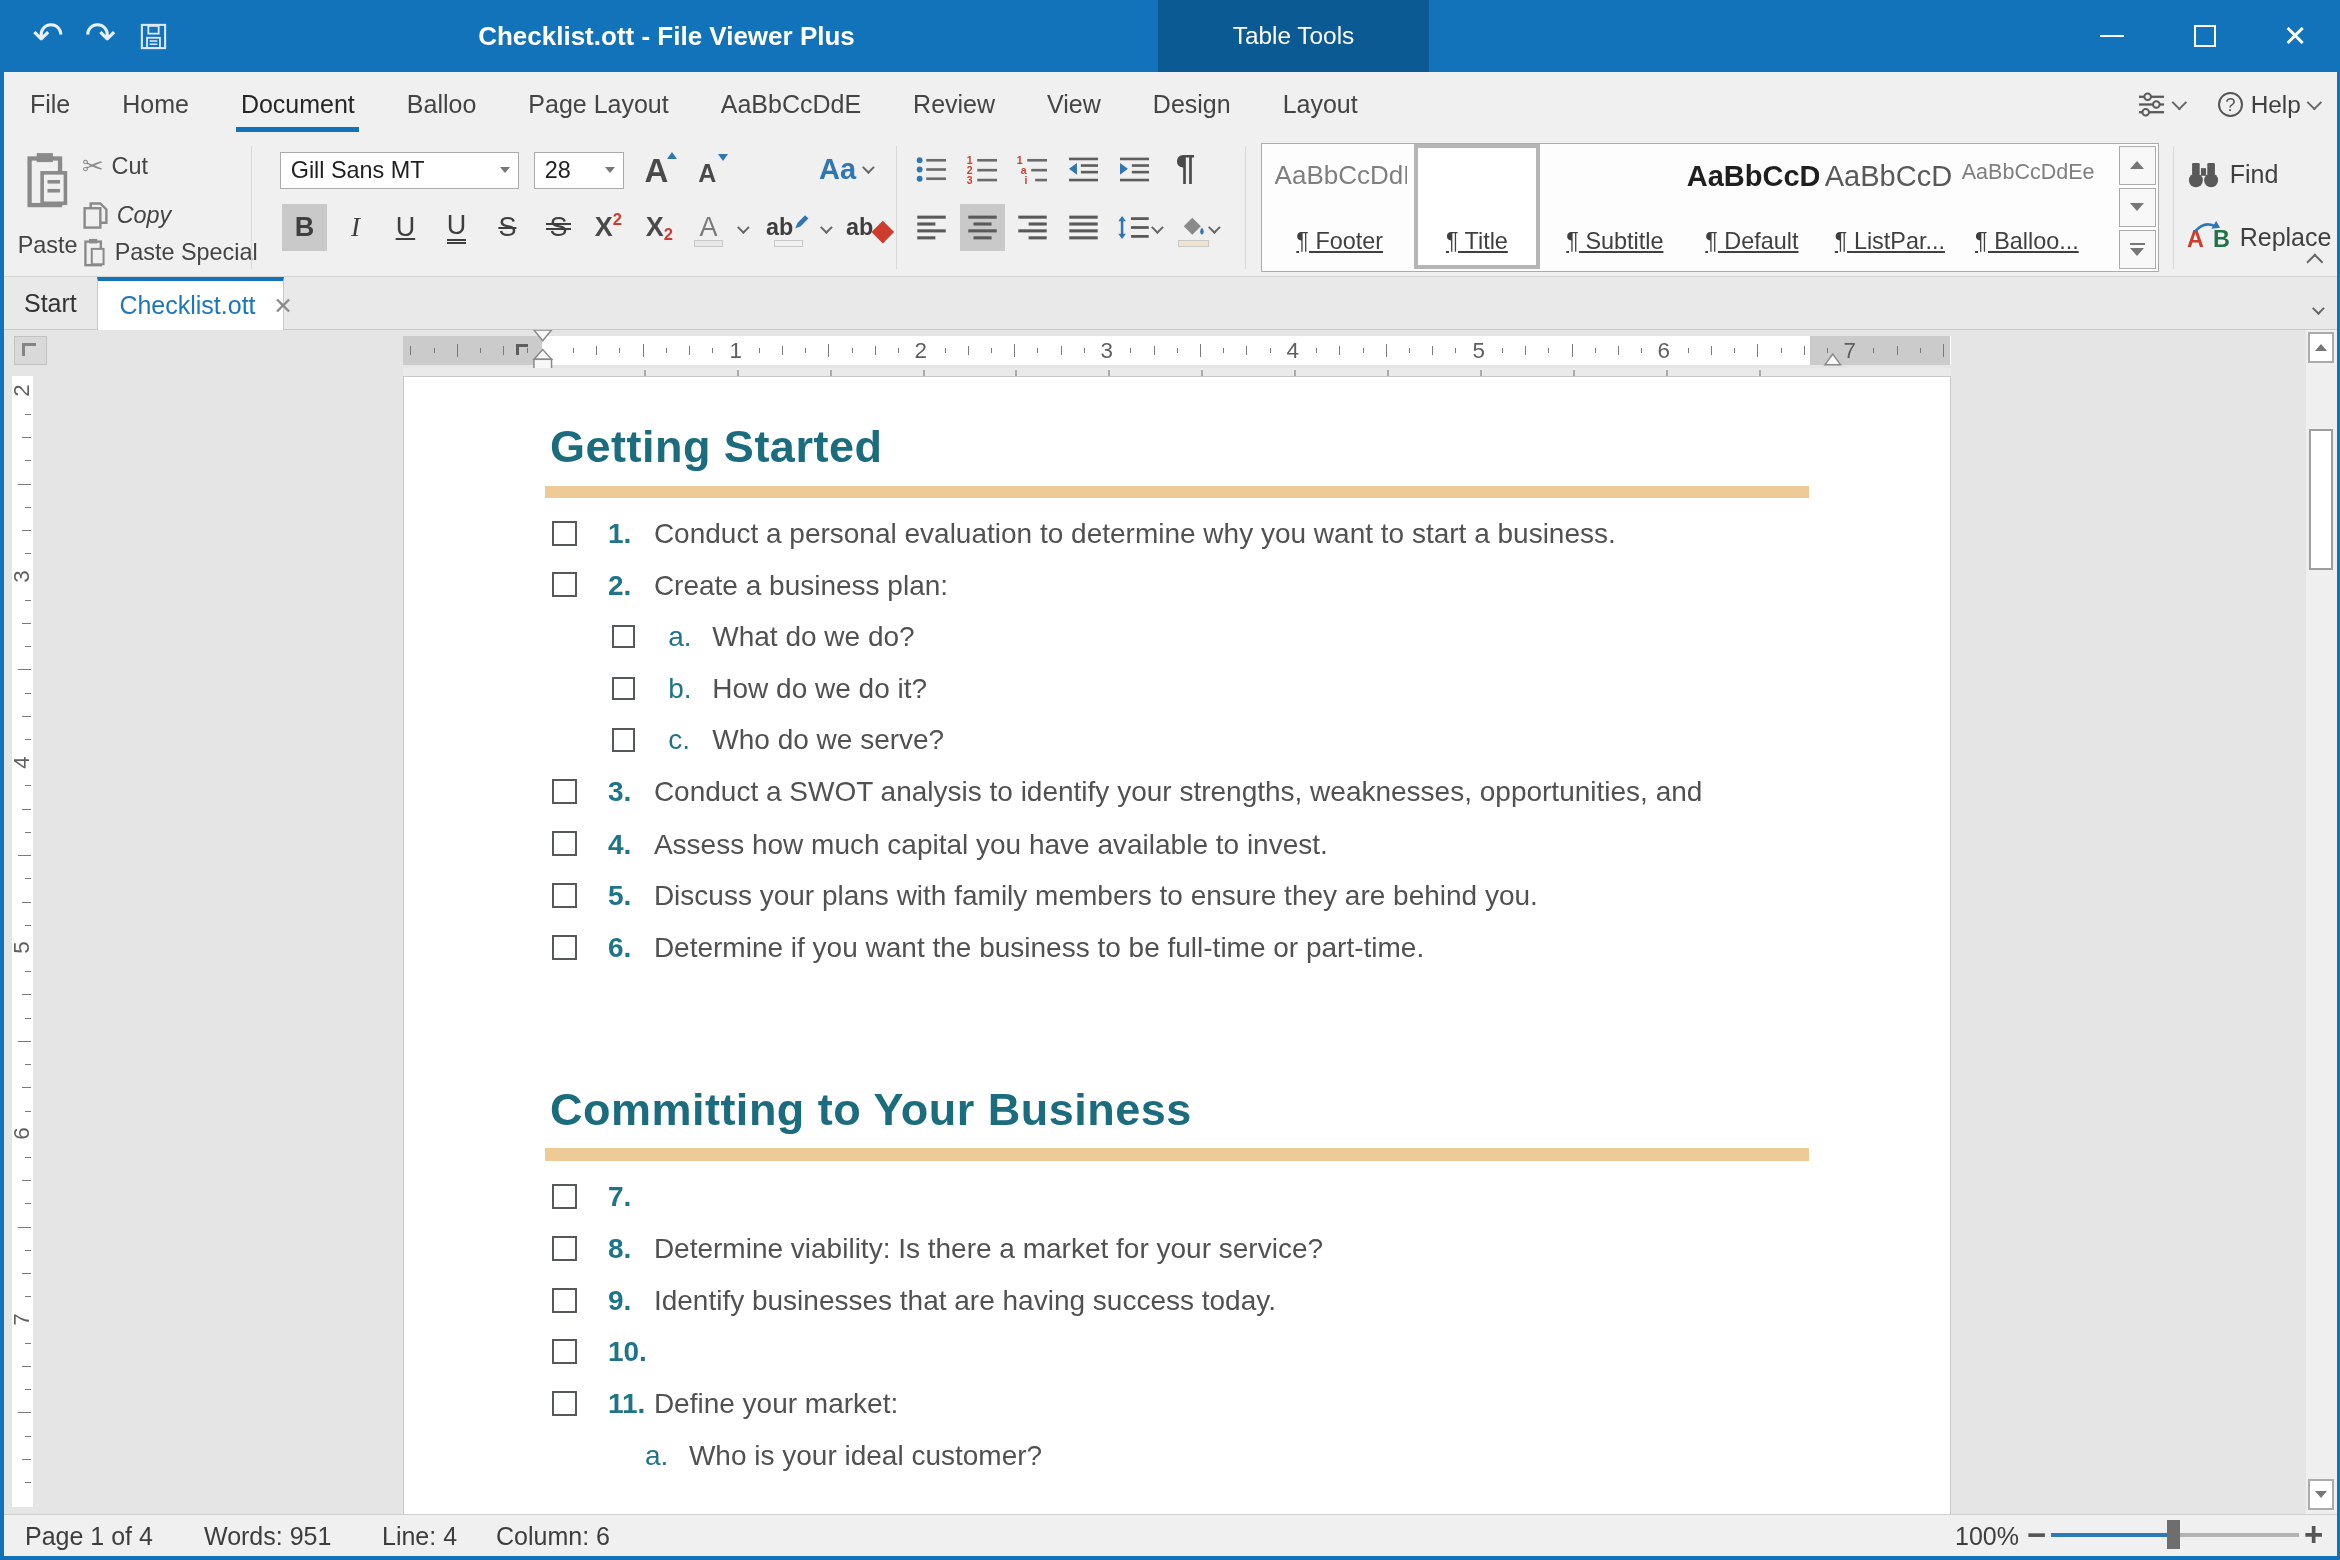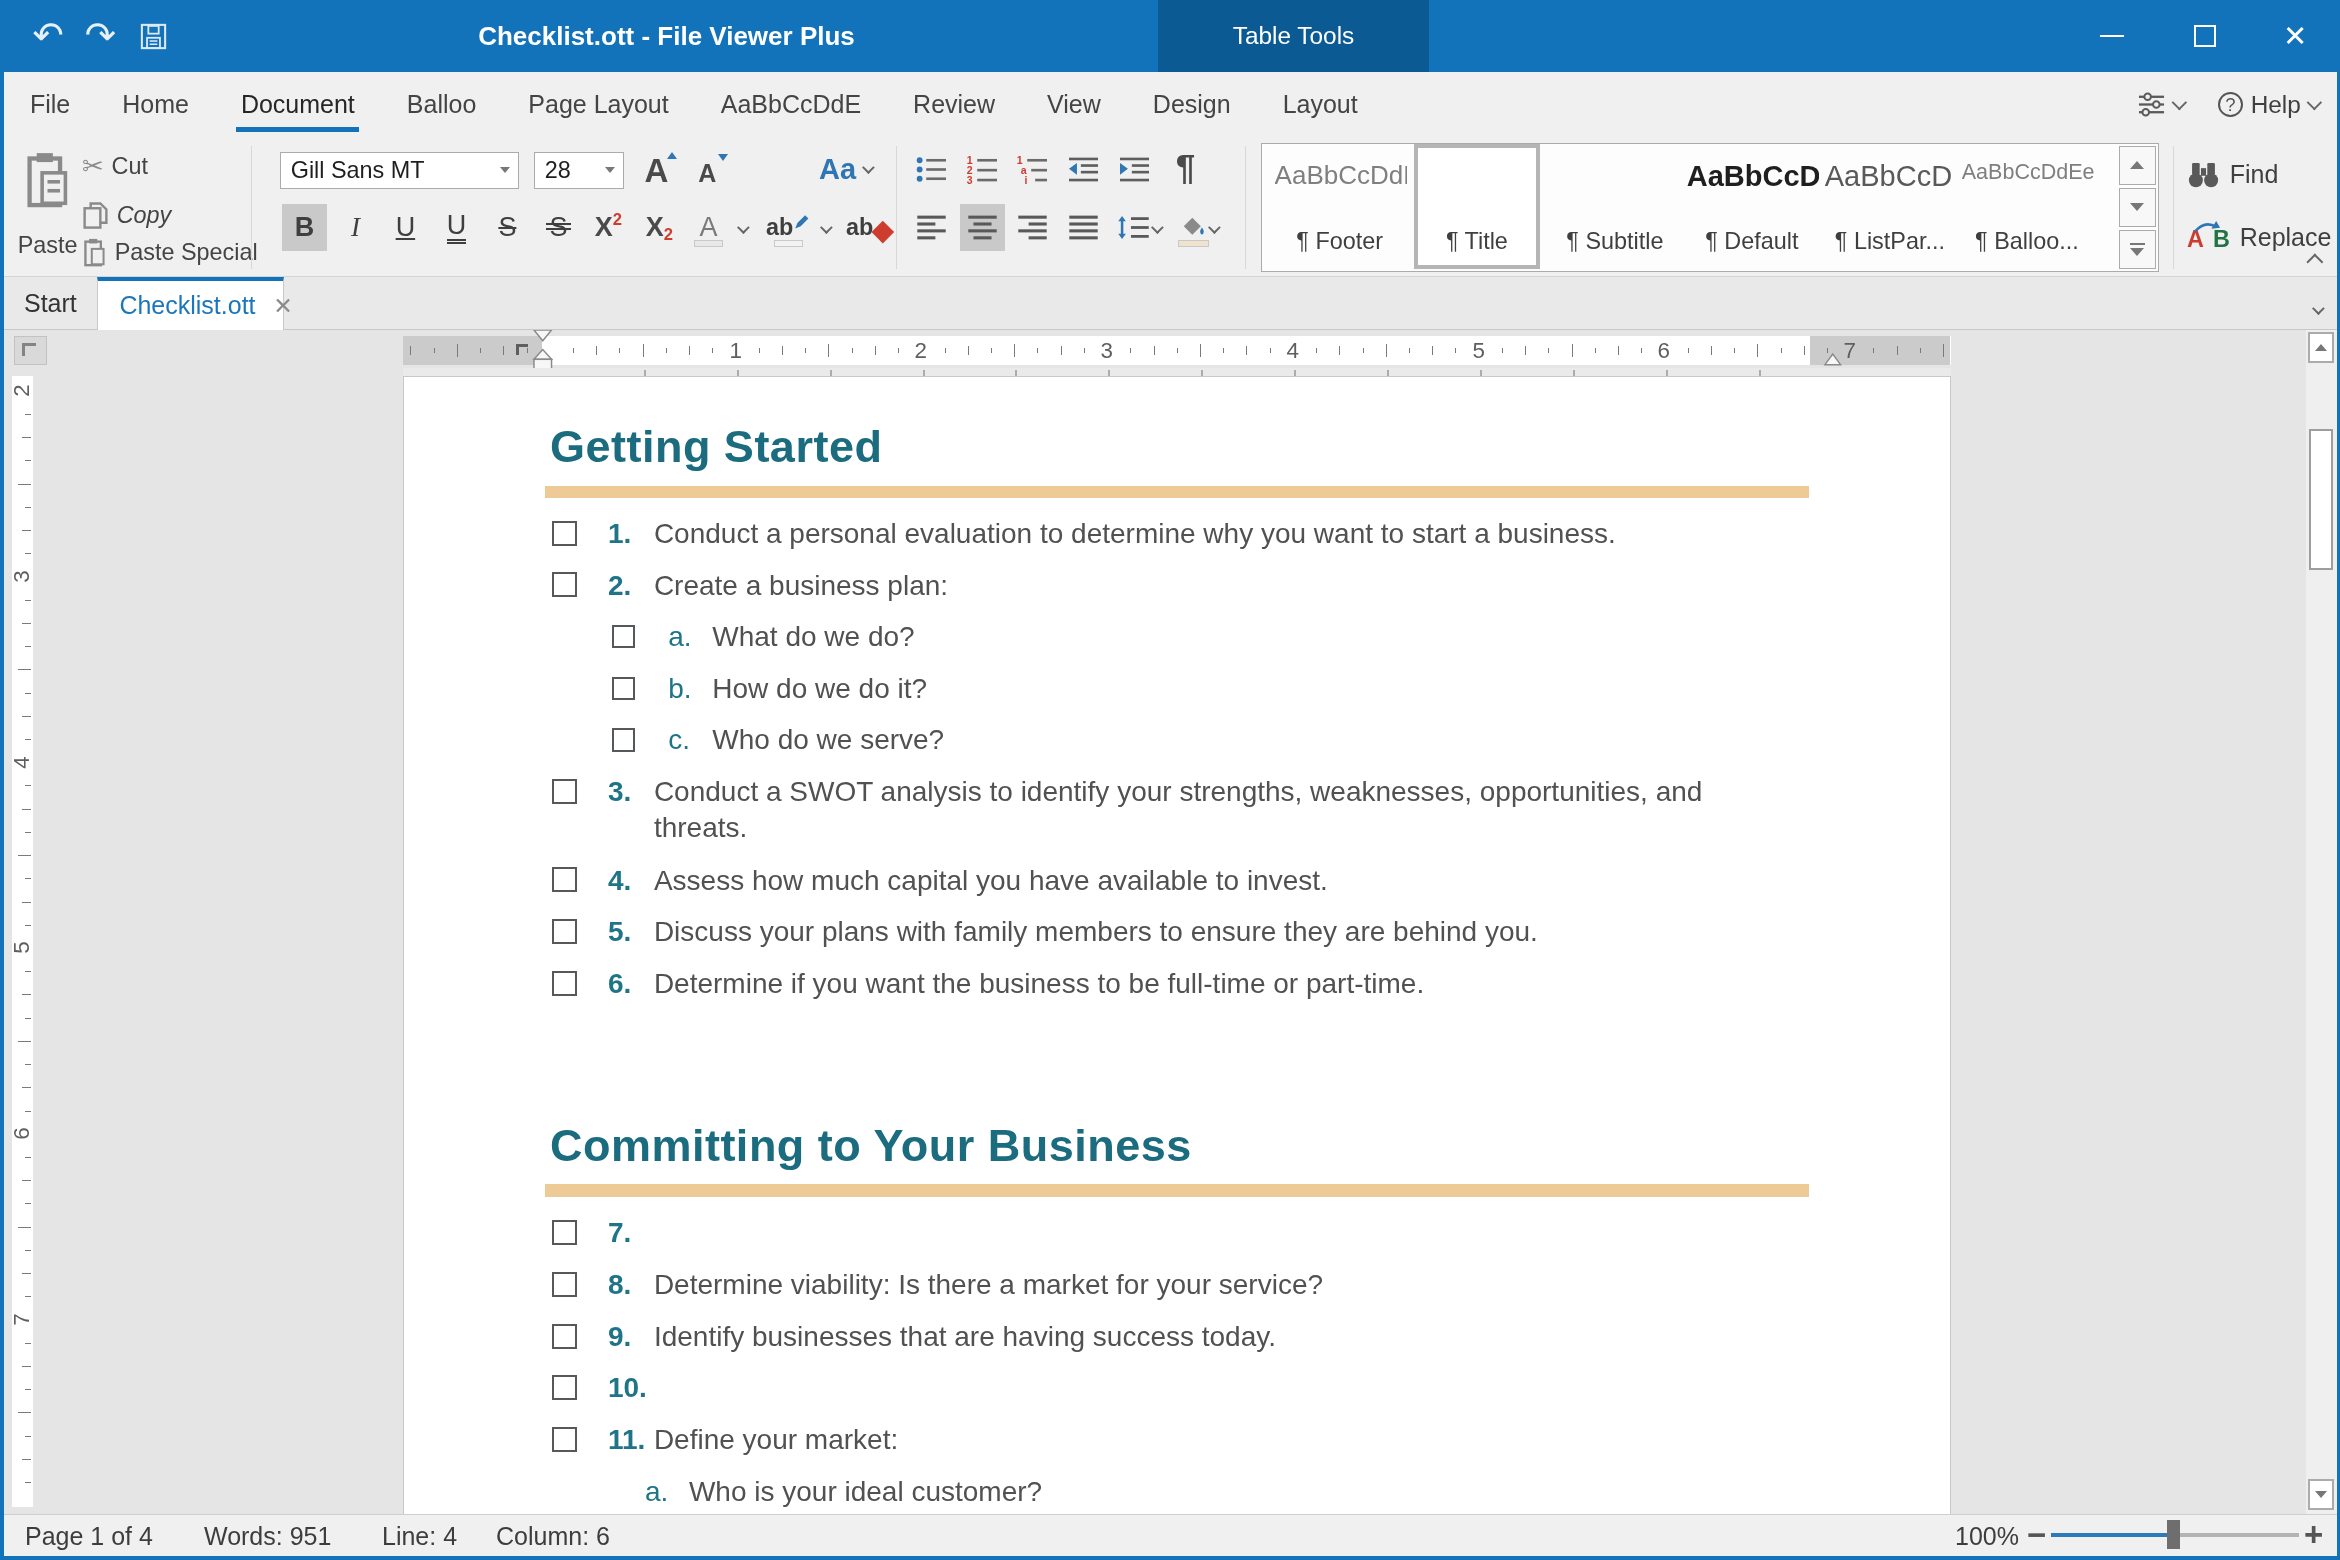--- a/index.html
+++ b/index.html
@@ -45,21 +45,21 @@
   .colorbar { position:absolute; bottom:3.9px; left:7.8px; right:7.8px; height:6.8px; }
   .chev-s { width:8.8px; height:8.8px; border-right:2px solid #666; border-bottom:2px solid #666; transform:rotate(45deg); display:inline-block; }
 
   
   .gallery { position:absolute; left:1257px; top:4.9px; width:898px; height:129px; background:#FDFDFD; border:1px solid #ABABAB; }
   .style-item { position:absolute; top:2px; height:121px; width:138px; }
   .style-item .prev { position:absolute; top:13.7px; left:3.9px; right:2px; height:43px; font-size:26px; color:#7F7F7F; white-space:nowrap; overflow:hidden; }
   .style-item.dark .prev { color:#1F1F1F; font-weight:bold; font-size:29px; }
   .style-item.mid .prev { color:#595959; font-size:29px; }
   .style-item.small .prev { font-size:21.5px; }
-  .style-item .lab { position:absolute; bottom:11.7px; left:0; right:0; text-align:center; font-size:23.4px; color:#3F3F3F; white-space:nowrap; }
+  .style-item .lab { position:absolute; bottom:11.7px; left:0; right:0; text-align:center; font-size:23.4px; color:#3F3F3F; white-space:nowrap;text-decoration:underline; }
   .style-item.selected .selbox { position:absolute; inset:-2px 5.9px -2px 5.9px; border:4.9px solid #B5B5B5; background:#fff; }
   .style-item .inner { position:absolute; inset:0; }
   .gal-scroll { position:absolute; right:2px; top:2px; width:37px; height:123px; display:flex; flex-direction:column; justify-content:space-between; }
   .gal-btn { width:37px; height:39px; background:#F8F8F8; border:1px solid #ABABAB; display:flex; align-items:center; justify-content:center; flex-direction:column; color:#777; font-size:14.6px; }
   .tri-up { width:0;height:0;border-left:7.8px solid transparent;border-right:7.8px solid transparent;border-bottom:8.8px solid #777; }
   .tri-dn { width:0;height:0;border-left:7.8px solid transparent;border-right:7.8px solid transparent;border-top:8.8px solid #777; }
   .morebar { width:15.6px; height:2px; background:#777; margin-bottom:2.9px; }
 
   .editgrp { position:absolute; left:2183px; top:0; width:146px; height:139px; }
   .editrow { position:absolute; left:0; display:flex; align-items:center; gap:9.8px; font-size:25px; color:#3F3F3F; }
@@ -686,21 +686,20 @@
               <span class="no">c.</span>
               <span class="tx">
                 <div>Who do we serve?</div>
               </span>
             </div>
             <div class="row two">
               <span class="cb"></span>
               <span class="no">3.</span>
               <span class="tx">
                 <div>Conduct a SWOT analysis to identify your strengths, weaknesses, opportunities, and</div>
-                <div>threats.</div>
               </span>
             </div>
             <div class="row">
               <span class="cb"></span>
               <span class="no">4.</span>
               <span class="tx">
                 <div>Assess how much capital you have available to invest.</div>
               </span>
             </div>
             <div class="row">

